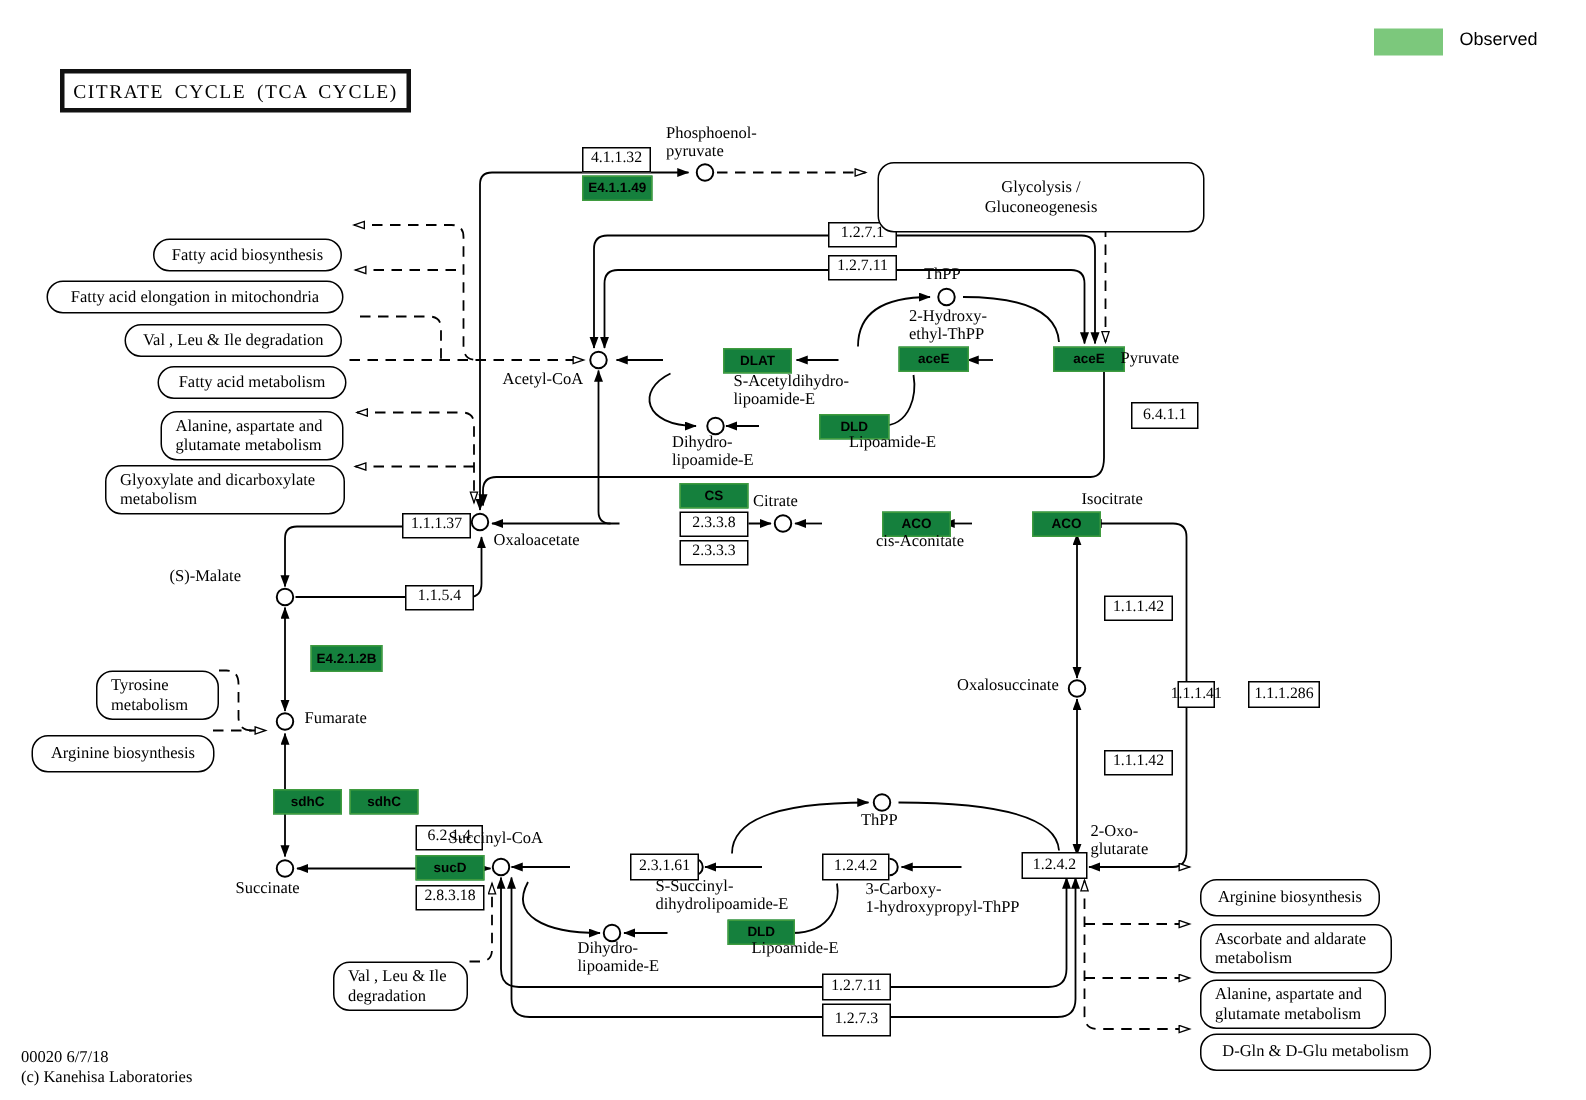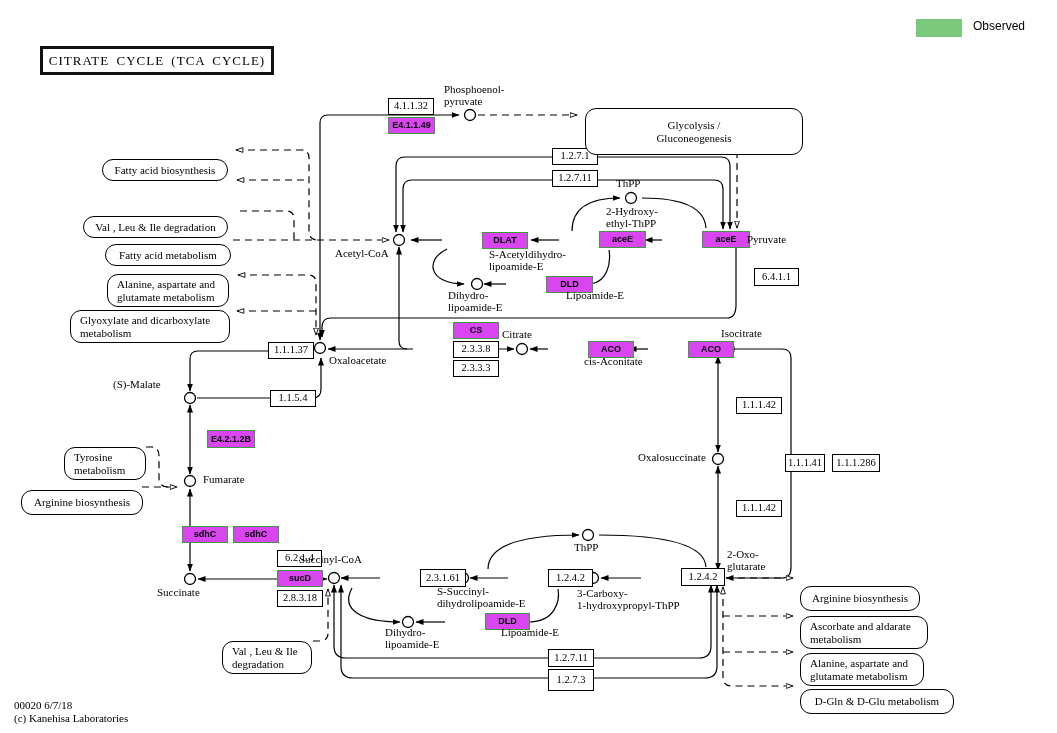--- a/index.html
+++ b/index.html
@@ -2,21 +2,21 @@
 <html><head>
 <meta charset="utf-8">
 <style>
   html,body{margin:0;padding:0;background:#fff;}
   #stage{position:relative;width:1057px;height:733px;background:#fff;overflow:hidden;
          font-family:"Liberation Serif","DejaVu Serif",serif;color:#000;}
   #edges{position:absolute;left:0;top:0;}
   .ebox{position:absolute;display:flex;align-items:center;justify-content:center;
         box-sizing:border-box;background:#fff;border:1.5px solid #000;
         font-size:10.5px;line-height:1;white-space:nowrap;margin-left:40px;}
-  .ebox.green{background:#d946ef;border:1px solid #3f9b3f;
+  .ebox.green{background:#15803d;border:1px solid #3f9b3f;
         font-family:"Liberation Sans","DejaVu Sans",sans-serif;font-weight:bold;font-size:9px;}
   .pbox{position:absolute;display:flex;align-items:center;justify-content:center;
         box-sizing:border-box;background:#fff;border:1.5px solid #000;border-radius:11px;
         font-size:11px;line-height:1.1;text-align:center;white-space:pre-line;padding:1px 4px;margin-top:16px;}
   .pbox.ta-l{justify-content:flex-start;text-align:left;padding-left:9px;}
   .mlabel{position:absolute;font-size:11px;line-height:1.08;white-space:pre-line;}
   #title-box{position:absolute;left:40px;top:46px;width:228px;height:23px;
         border:3px solid #111;display:flex;align-items:center;justify-content:center;
         font-size:13px;letter-spacing:1px;word-spacing:3px;}
   #legend{position:absolute;left:916px;top:19px;display:flex;align-items:flex-start;}
@@ -150,38 +150,39 @@
   <div class="ebox" style="left:714px;top:268px;width:45px;height:18px">6.4.1.1</div>
   <div class="ebox green" style="left:413px;top:322px;width:46px;height:17px">CS</div>
   <div class="ebox" style="left:413px;top:341px;width:46px;height:17px">2.3.3.8</div>
   <div class="ebox" style="left:413px;top:360px;width:46px;height:17px">2.3.3.3</div>
   <div class="ebox green" style="left:548px;top:341px;width:46px;height:17px">ACO</div>
   <div class="ebox green" style="left:648px;top:341px;width:46px;height:17px">ACO</div>
   <div class="ebox" style="left:228px;top:342px;width:46px;height:17px">1.1.1.37</div>
   <div class="ebox" style="left:230px;top:390px;width:46px;height:17px">1.1.5.4</div>
   <div class="ebox green" style="left:167px;top:430px;width:48px;height:18px">E4.2.1.2B</div>
   <div class="ebox" style="left:696px;top:397px;width:46px;height:17px">1.1.1.42</div>
-  <div class="ebox" style="left:745px;top:454px;width:40px;height:18px">1.1.1.41</div>
+  <div class="ebox" style="left:745px;top:454px;width:25px;height:18px">1.1.1.41</div>
   <div class="ebox" style="left:792px;top:454px;width:48px;height:18px">1.1.1.286</div>
   <div class="ebox" style="left:696px;top:500px;width:46px;height:17px">1.1.1.42</div>
   <div class="ebox green" style="left:142px;top:526px;width:46px;height:17px">sdhC</div>
   <div class="ebox green" style="left:193px;top:526px;width:46px;height:17px">sdhC</div>
   <div class="ebox" style="left:237px;top:550px;width:45px;height:17px">6.2.1.4</div>
   <div class="ebox green" style="left:237px;top:570px;width:46px;height:17px">sucD</div>
   <div class="ebox" style="left:237px;top:590px;width:46px;height:17px">2.8.3.18</div>
   <div class="ebox" style="left:380px;top:569px;width:46px;height:18px">2.3.1.61</div>
   <div class="ebox" style="left:508px;top:569px;width:45px;height:18px">1.2.4.2</div>
   <div class="ebox" style="left:641px;top:568px;width:44px;height:18px">1.2.4.2</div>
   <div class="ebox green" style="left:445px;top:613px;width:45px;height:17px">DLD</div>
   <div class="ebox" style="left:508px;top:649px;width:46px;height:18px">1.2.7.11</div>
   <div class="ebox" style="left:508px;top:669px;width:46px;height:22px">1.2.7.3</div>
 
   <div class="pbox" style="left:585px;top:92px;width:218px;height:47px">Glycolysis /
 Gluconeogenesis</div>
   <div class="pbox" style="left:102px;top:143px;width:126px;height:22px">Fatty acid biosynthesis</div>
+  <div class="pbox" style="left:31px;top:171px;width:198px;height:22px">Fatty acid elongation in mitochondria</div>
   <div class="pbox" style="left:83px;top:200px;width:145px;height:22px">Val , Leu &amp; Ile degradation</div>
   <div class="pbox" style="left:105px;top:228px;width:126px;height:22px">Fatty acid metabolism</div>
   <div class="pbox ta-l" style="left:107px;top:258px;width:122px;height:33px">Alanine, aspartate and
 glutamate metabolism</div>
   <div class="pbox ta-l" style="left:70px;top:294px;width:160px;height:33px">Glyoxylate and dicarboxylate
 metabolism</div>
   <div class="pbox ta-l" style="left:64px;top:431px;width:82px;height:33px">Tyrosine
 metabolism</div>
   <div class="pbox" style="left:21px;top:474px;width:122px;height:25px">Arginine biosynthesis</div>
   <div class="pbox ta-l" style="left:222px;top:625px;width:90px;height:33px">Val , Leu &amp; Ile

